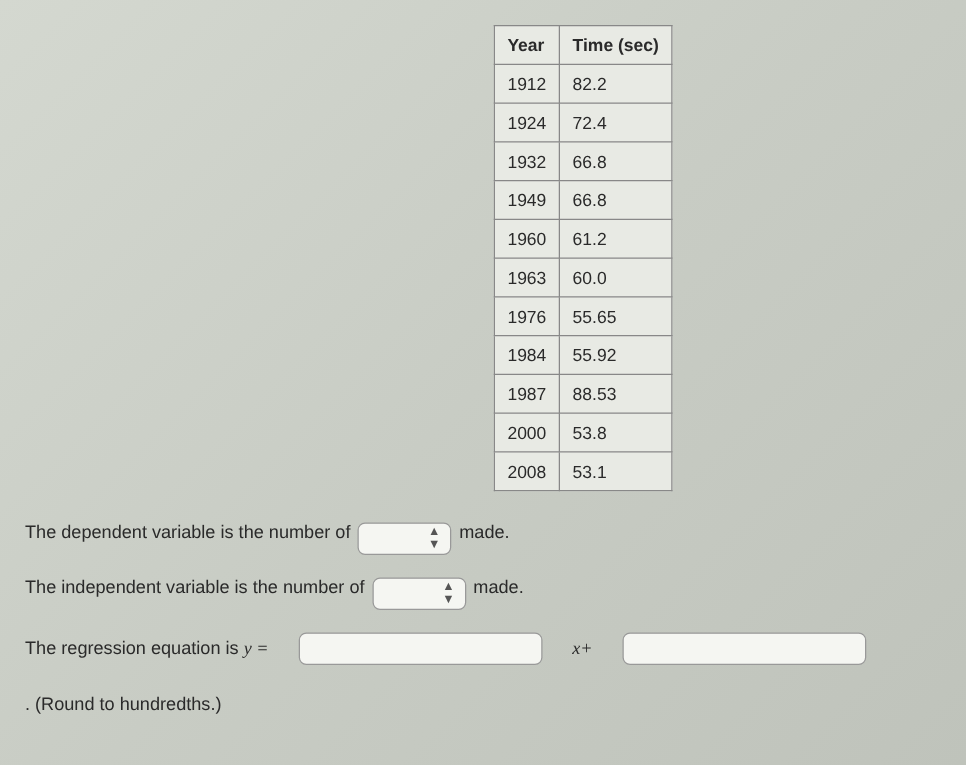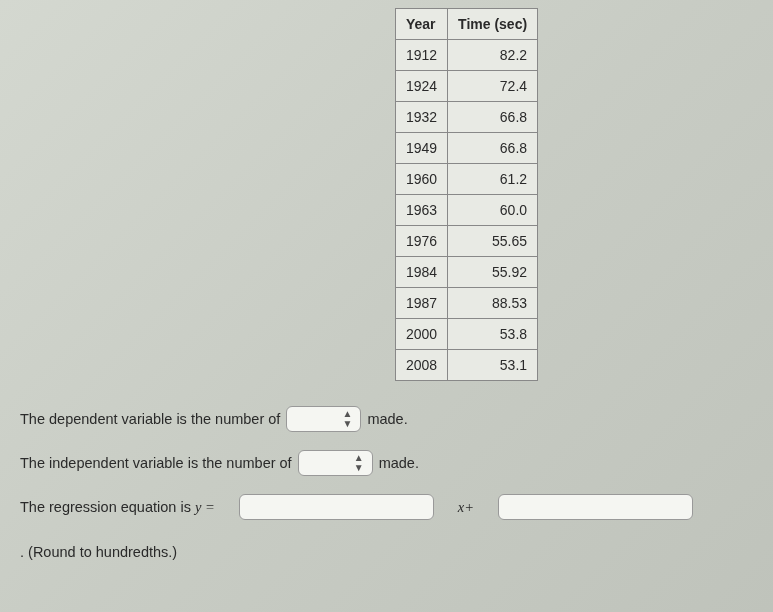--- a/index.html
+++ b/index.html
@@ -10,21 +10,21 @@
     body {
       font-family: Arial, Helvetica, sans-serif;
       background: linear-gradient(135deg, #d4d8d0 0%, #c8ccc4 50%, #bfc3bb 100%);
       width: 773px;
       height: 612px;
       overflow: hidden;
       position: relative;
       color: #2a2a2a;
     }
     .content {
-      padding: 8px 20px 0 20px;
+      padding: 20px 20px 0 20px;
     }
     .table-container {
       display: flex;
       justify-content: center;
       margin-bottom: 25px;
       margin-left: 160px;
     }
     table {
       border-collapse: collapse;
       background: #e8eae4;
@@ -34,31 +34,29 @@
       padding: 7px 10px;
       text-align: left;
       font-size: 14px;
     }
     th {
       font-weight: bold;
       background: #e8eae4;
     }
     td {
       background: #e8eae4;
-      text-align: right;
     }
     .col-year {
       width: 48px;
     }
     .col-time {
       width: 90px;
     }
     .question-row {
       display: flex;
-      align-items: center;
       margin-bottom: 18px;
       font-size: 14.5px;
       gap: 6px;
     }
     .dropdown {
       display: inline-flex;
       align-items: center;
       justify-content: flex-end;
       min-width: 75px;
       height: 26px;

